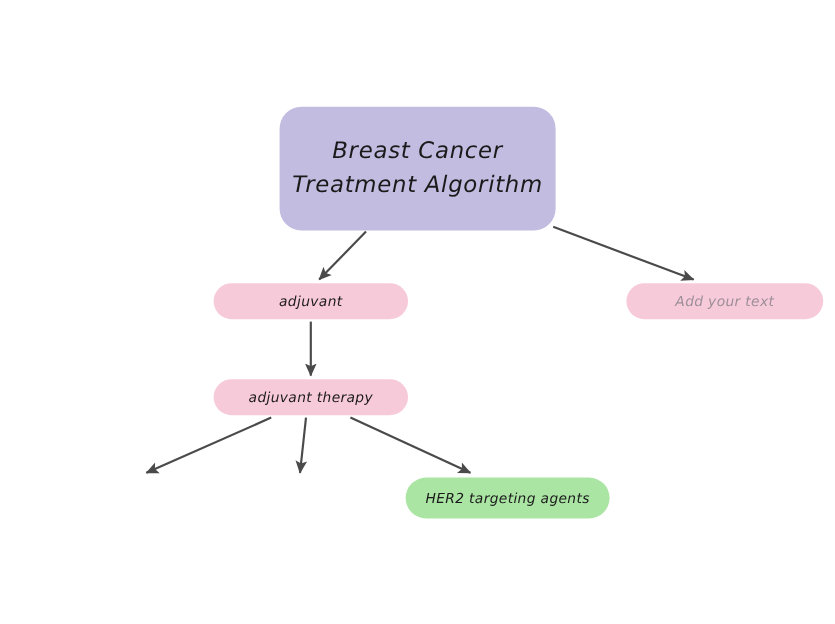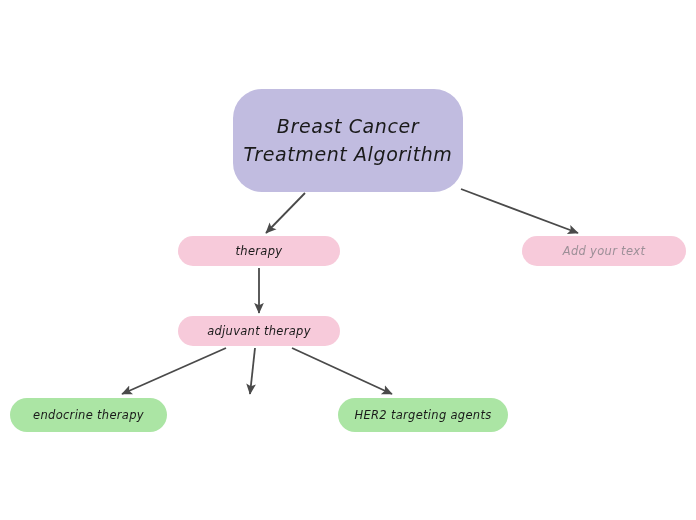--- a/index.html
+++ b/index.html
@@ -36,21 +36,21 @@
     justify-content: center;
     text-align: center;
     line-height: 1.45;
     color: #1a1a1a;
     font-style: italic;
     font-family: "DejaVu Sans", sans-serif;
     cursor: default;
     user-select: none;
   }
   .node-root {
-    border-radius: 29px;
+    border-radius: 18px;
     font-size: 19px;
     letter-spacing: 0.6px;
     white-space: pre-line;
     font-weight: 400;
   }
   .node-pill {
     border-radius: 999px;
     font-size: 11.5px;
     letter-spacing: 0.3px;
     padding: 0 14px;
@@ -76,24 +76,23 @@
         <line x1="259" y1="268" x2="259" y2="313" stroke="#4a4a4a" stroke-width="1.8" marker-end="url(#arrowhead)"></line>
         <line x1="226" y1="348" x2="122" y2="394" stroke="#4a4a4a" stroke-width="1.8" marker-end="url(#arrowhead)"></line>
         <line x1="255" y1="348" x2="250" y2="394" stroke="#4a4a4a" stroke-width="1.8" marker-end="url(#arrowhead)"></line>
         <line x1="292" y1="348" x2="392" y2="394" stroke="#4a4a4a" stroke-width="1.8" marker-end="url(#arrowhead)"></line>
       </g>
   </svg>
 
   <div class="node node-root" style="left: 233px; top: 89px; width: 230px; height: 103px; background: rgb(193, 188, 224);">Breast Cancer
 Treatment Algorithm</div>
 
-  <div class="node node-pill" style="left: 178px; top: 236px; width: 162px; height: 30px; background: rgb(247, 202, 218);">therapy</div>
+  <div class="node node-pill" style="left: 178px; top: 236px; width: 162px; height: 30px; background: rgb(247, 202, 218);">adjuvant</div>
 
   <div class="node node-pill" style="left: 178px; top: 316px; width: 162px; height: 30px; background: rgb(247, 202, 218);">adjuvant therapy</div>
 
   <div class="node node-pill node-placeholder" style="left: 522px; top: 236px; width: 164px; height: 30px; background: rgb(247, 202, 218);">Add your text</div>
 
-  <div class="node node-pill" style="left: 10px; top: 398px; width: 157px; height: 34px; background: rgb(171, 229, 164);">endocrine therapy</div>
 
 
   <div class="node node-pill" style="left: 338px; top: 398px; width: 170px; height: 34px; background: rgb(171, 229, 164); font-style: italic;">HER2 targeting agents</div>
 
 </div>
 
 </body></html>

